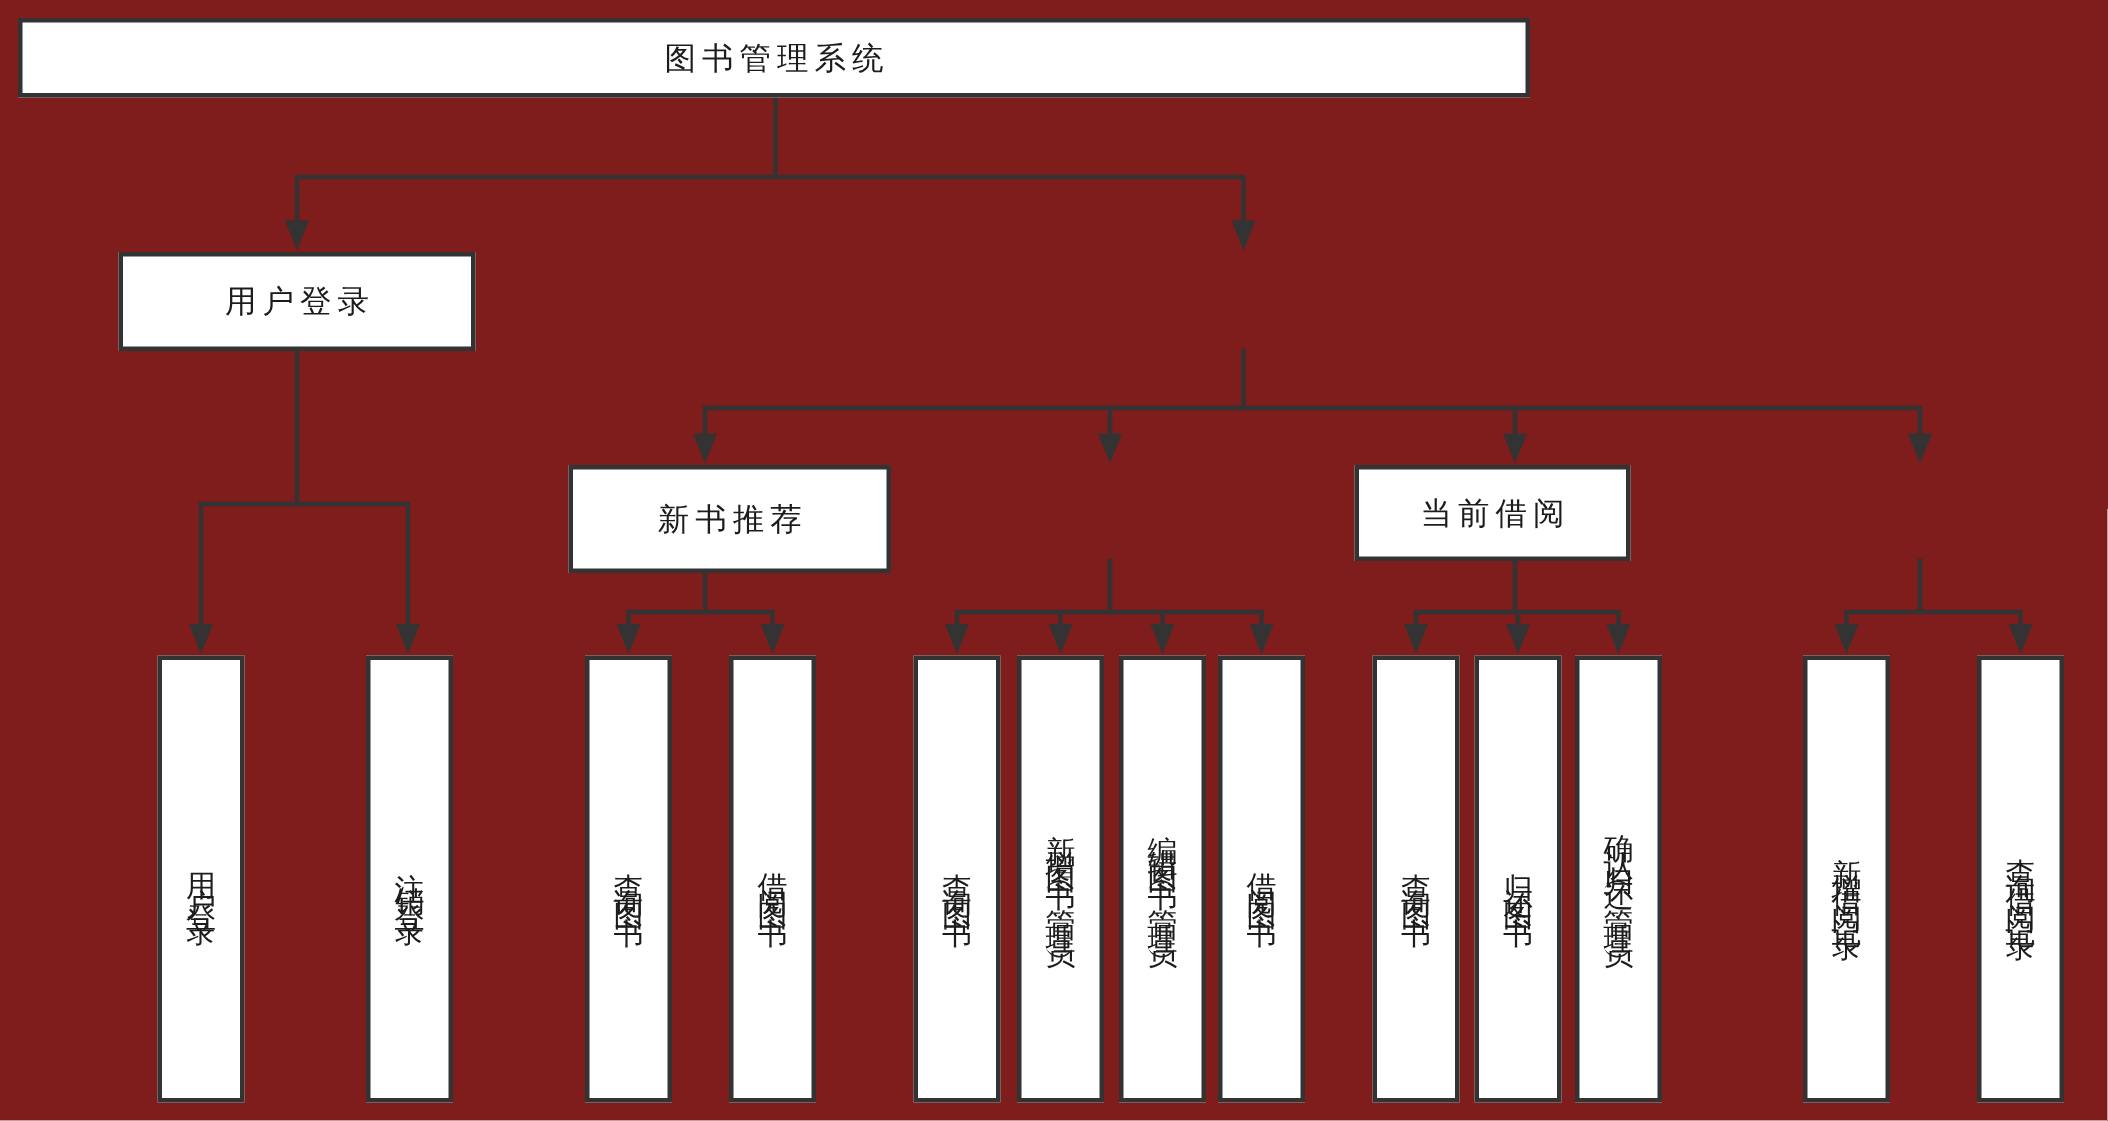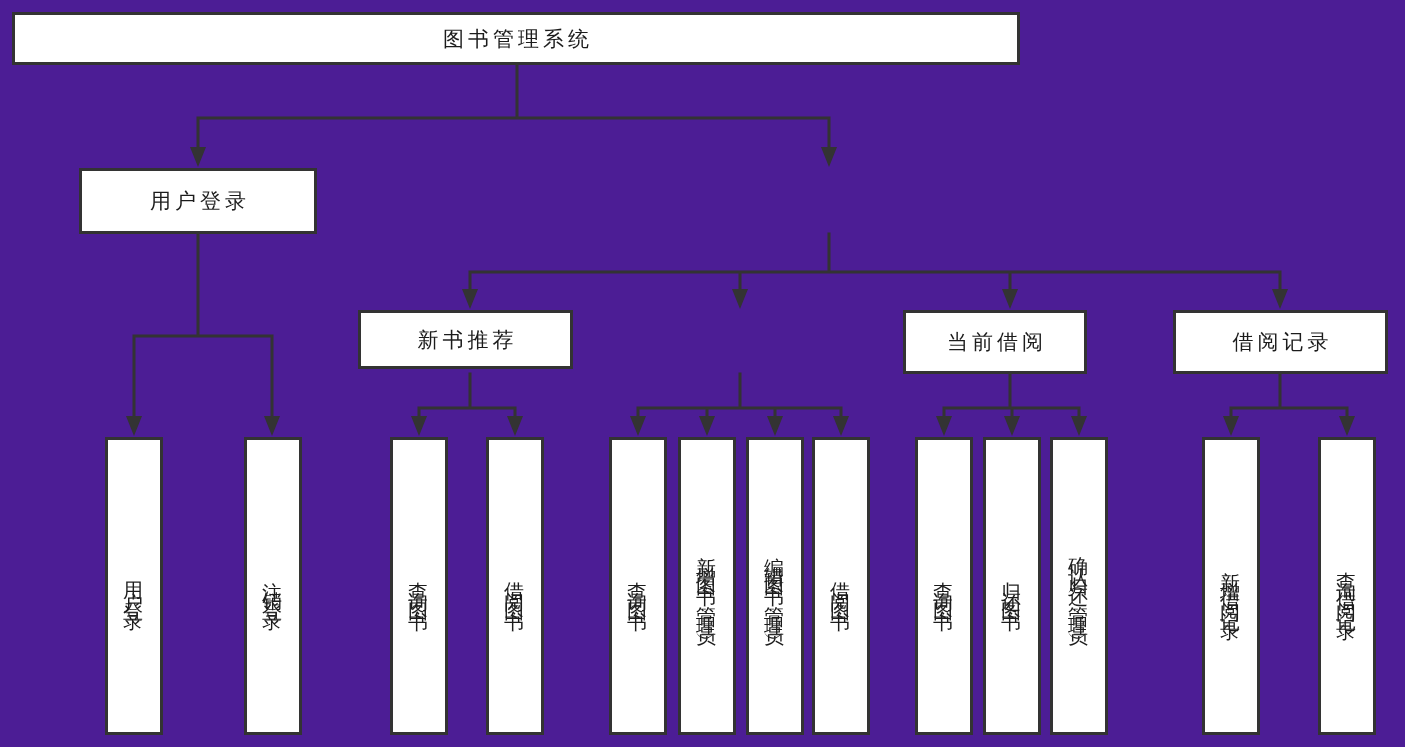--- a/index.html
+++ b/index.html
@@ -1,20 +1,20 @@
 <!DOCTYPE html>
 <html><head>
 <meta charset="utf-8">
 <style>
   html, body { margin: 0; padding: 0; background: #ffffff; }
   .canvas {
     position: relative;
     width: 1405px;
     height: 747px;
-    background: #4c1d95;
+    background: #7f1d1d;
     font-family: "Liberation Sans", sans-serif;
     overflow: hidden;
   }
   .wires {
     position: absolute;
     left: 0; top: 0;
     width: 1405px; height: 747px;
   }
   .box {
     position: absolute;
@@ -89,28 +89,25 @@
   </svg>
 
   <div class="box" style="left:12px;top:12px;width:1008px;height:53px">
     <span class="lbl">图书管理系统</span>
   </div>
 
   <div class="box" style="left:79px;top:168px;width:238px;height:66px">
     <span class="lbl">用户登录</span>
   </div>
 
-  <div class="box" style="left:358px;top:310px;width:215px;height:59px">
+  <div class="box" style="left:379px;top:310px;width:215px;height:72px">
     <span class="lbl">新书推荐</span>
   </div>
   <div class="box" style="left:903px;top:310px;width:184px;height:64px">
     <span class="lbl">当前借阅</span>
-  </div>
-  <div class="box" style="left:1173px;top:310px;width:215px;height:64px">
-    <span class="lbl">借阅记录</span>
   </div>
 
   <div class="box leaf" style="left:105px;top:437px;width:58px;height:298px">
     <span class="lbl">用户登录</span>
   </div>
   <div class="box leaf" style="left:244px;top:437px;width:58px;height:298px">
     <span class="lbl">注销登录</span>
   </div>
   <div class="box leaf" style="left:390px;top:437px;width:58px;height:298px">
     <span class="lbl">查询图书</span>

